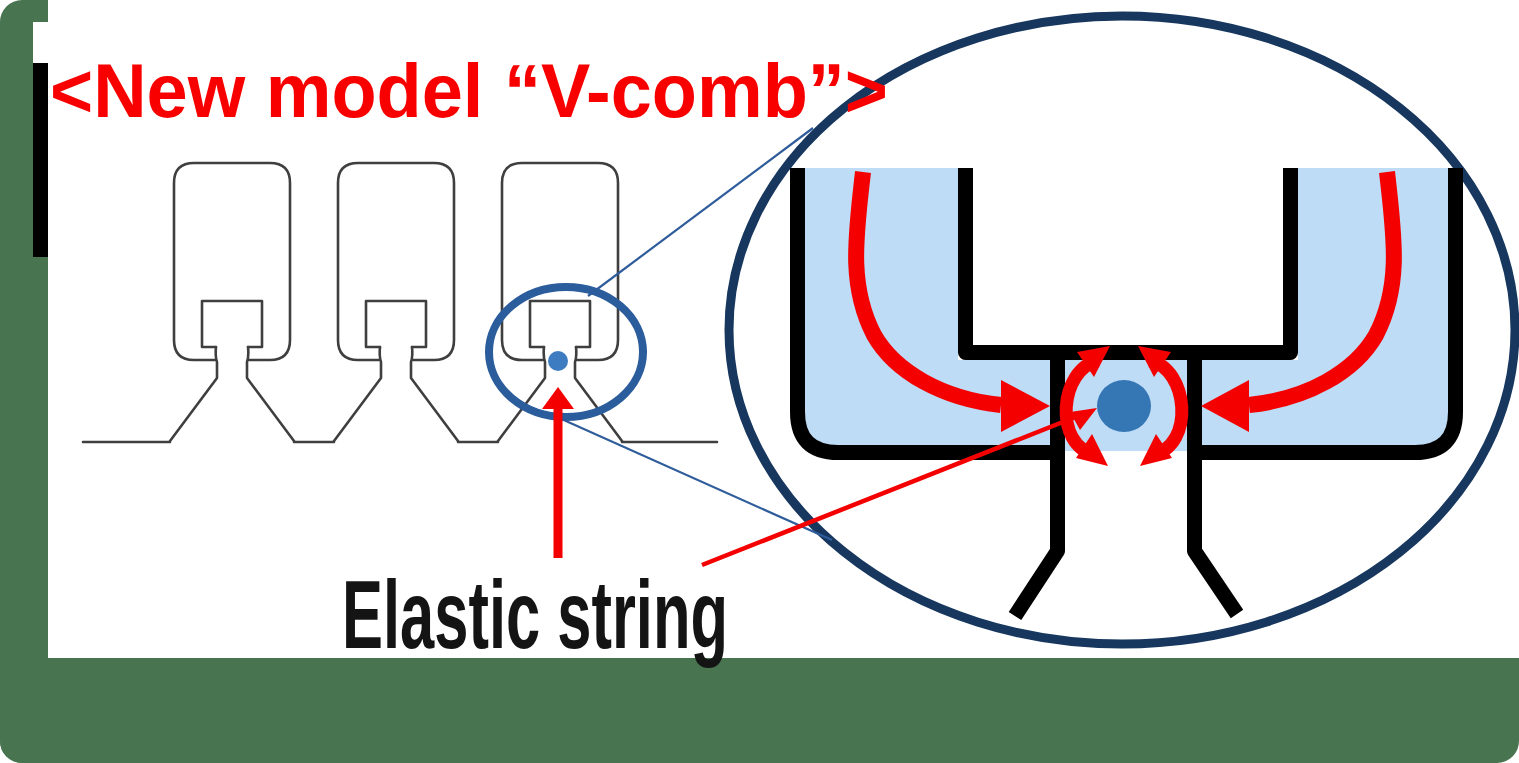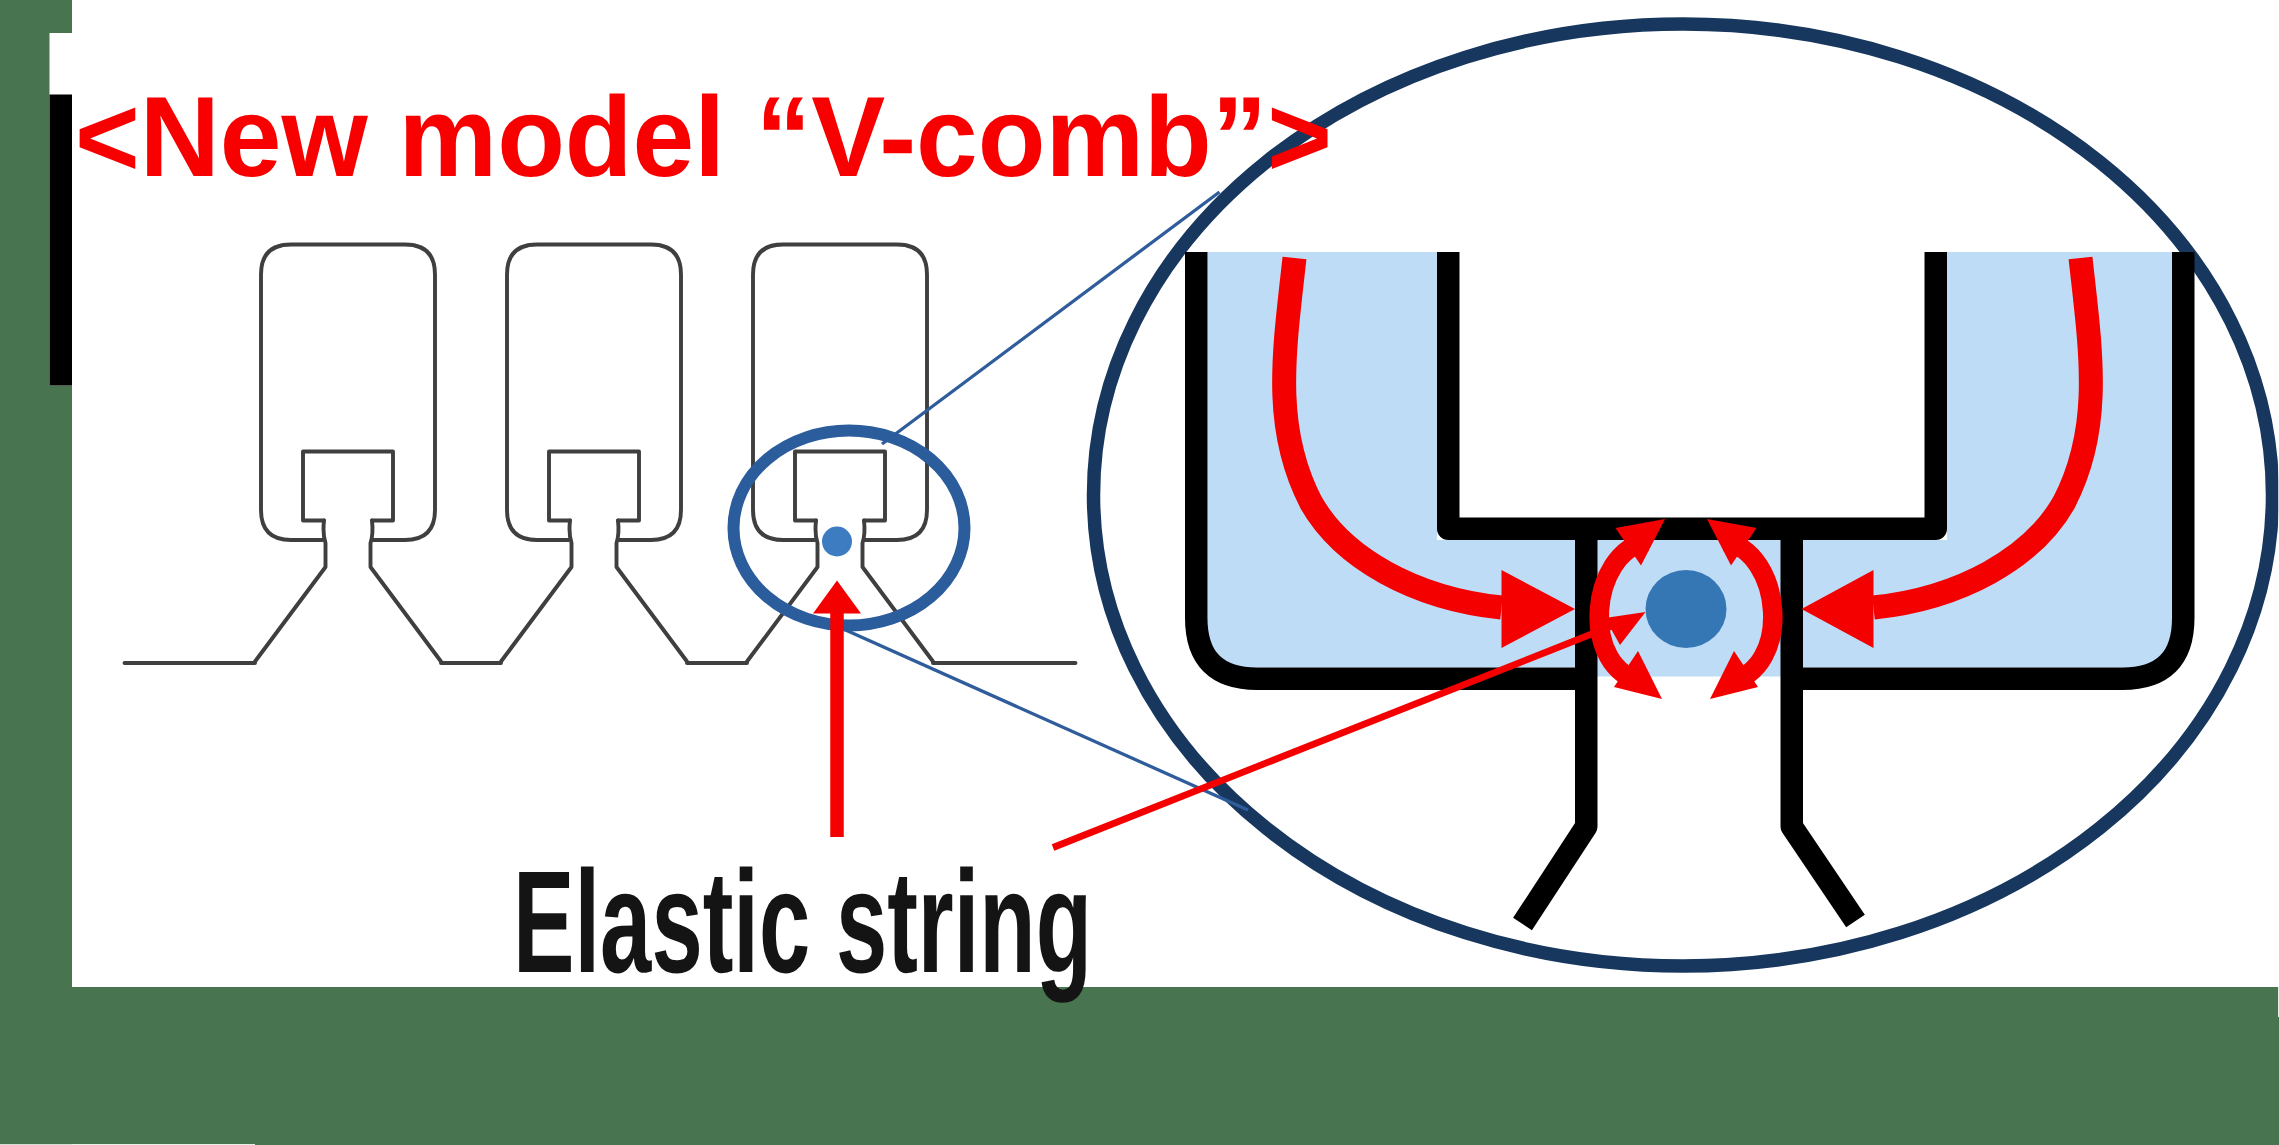--- a/index.html
+++ b/index.html
@@ -1,17 +1,17 @@
 <!DOCTYPE html>
 <html><head>
 <meta charset="utf-8">
 <style>
   html,body{margin:0;padding:0;background:#ffffff;}
   .stage{position:relative;width:1519px;height:763px;background:#ffffff;overflow:hidden;
-         font-family:"Liberation Sans",sans-serif;}
+         font-family:"Liberation Sans",sans-serif;border-radius:22px;}
   svg{display:block}
   text{font-family:"Liberation Sans","DejaVu Sans",sans-serif;font-weight:bold;}
 </style>
 </head>
 <body>
 
 <div class="stage">
 <svg width="1519" height="763" viewBox="0 0 1519 763" xmlns="http://www.w3.org/2000/svg">
 
   <rect x="0" y="0" width="1519" height="763" fill="#ffffff"></rect>

